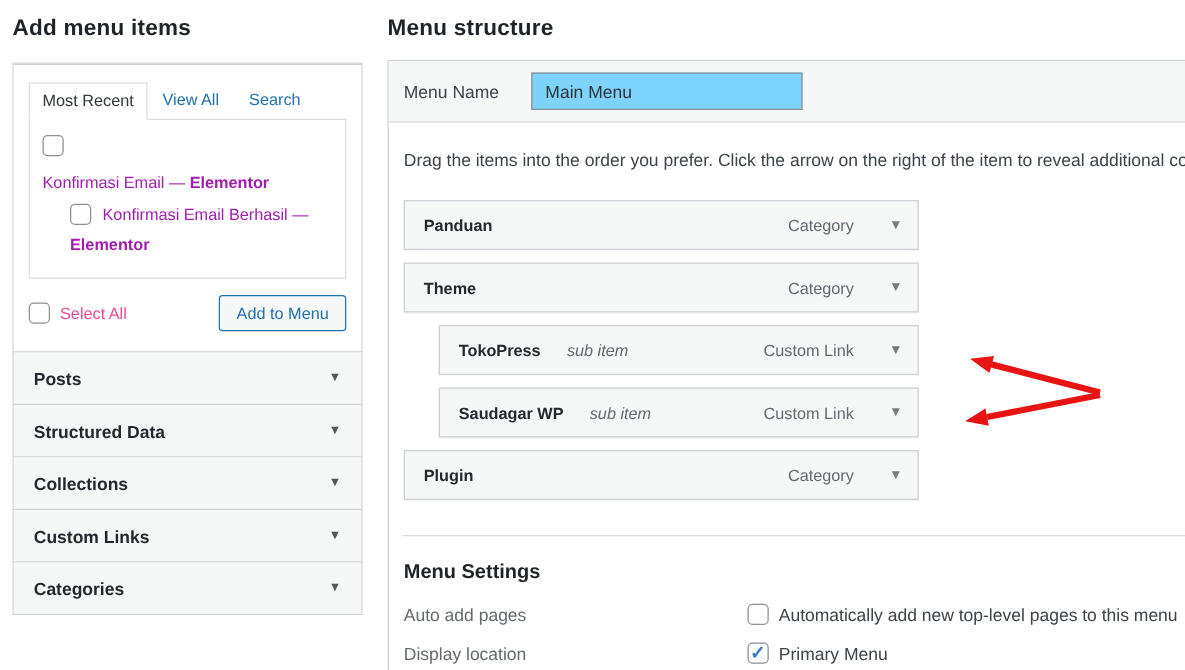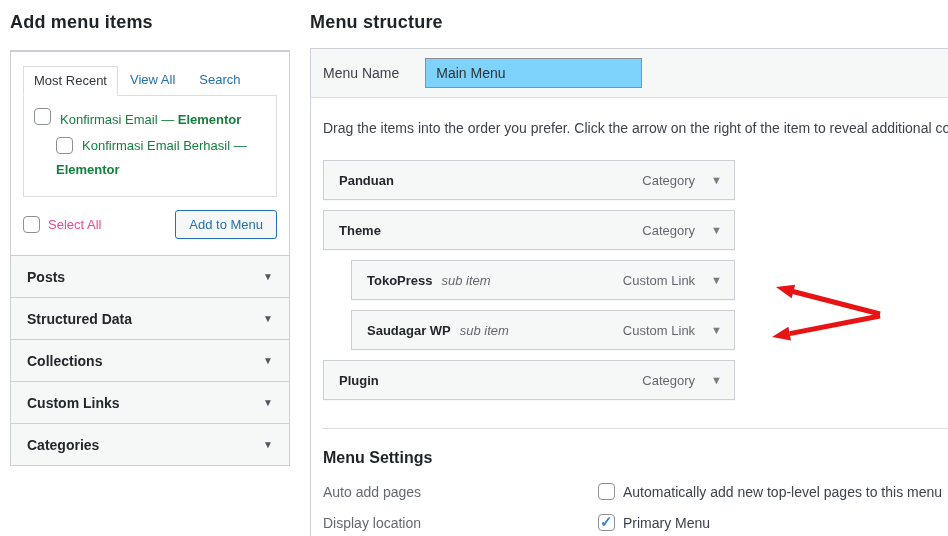--- a/index.html
+++ b/index.html
@@ -25,21 +25,21 @@
   .tab { font-size:13px; padding:6px 10px 7px; }
   .tab.active { border:1px solid #dcdcde; border-bottom:1px solid #fff; background:#fff;
                 color:#32373c; margin-bottom:-1px; }
   .tab.link { color:#2271b1; cursor:pointer; padding:6px 12px 7px; }
   .tabbox { border:1px solid #dcdcde; background:#fff; padding:12px 10px 14px; min-height:96px; }
 
   .chk { display:inline-block; width:17px; height:17px; border:1px solid #8c8f94;
          border-radius:4px; background:#fff; vertical-align:-4px; flex:none; position:relative; }
   .chk.checked::after { content:"✓"; position:absolute; left:1px; top:-2px;
          font-size:15px; font-weight:700; color:#3582c4; }
-  .pick { font-size:13px; color:#15803d; line-height:24px; }
+  .pick { font-size:13px; color:#a21caf; line-height:24px;flex-direction:column; }
   .pick .b { font-weight:700; }
   .pick-row1 { display:flex; gap:9px; align-items:flex-start; }
   .pick-row2 { padding-left:22px; margin-top:2px; }
   .pick-row2 .chk { margin-right:9px; }
 
   .pages-foot { display:flex; align-items:center; justify-content:space-between; margin-top:13px; }
   .selall { display:flex; align-items:center; gap:8px; font-size:13px; color:#ec4899; }
   .btn-secondary { font-family:inherit; font-size:13px; color:#2271b1; background:#f6f7f7;
        border:1px solid #2271b1; border-radius:3px; padding:6px 13px; cursor:pointer; }
 
@@ -50,21 +50,21 @@
   .name-row { height:49px; background:#f6f7f7; border-bottom:1px solid #dcdcde;
               display:flex; align-items:center; padding:0 12px; gap:26px; }
   .name-row .lbl { font-size:14px; color:#3c434a; }
   .name-input { width:217px; height:30px; border:1px solid #8c8f94; border-radius:0;
                 font-family:inherit; font-size:14px; color:#2c3338; padding:0 10px; background:#7dd3fc; }
   .drag-hint { padding:22px 12px 0; font-size:14px; color:#3c434a; white-space:nowrap; overflow:hidden; }
 
   .menu-list { margin:24px 0 0 12px; width:412px; }
   .menu-bar { height:40px; background:#f6f7f7; border:1px solid #ccd0d4;
               display:flex; align-items:center; padding:0 12px 0 15px; margin-bottom:10px;
-              cursor:move; box-shadow:0 1px 0 rgba(0,0,0,.03); }
+              cursor:move; box-shadow:0 1px 0 rgba(0,0,0,.03);gap:12px; }
   .menu-bar.sub { margin-left:28px;justify-content:space-between; }
   .menu-bar .title { font-size:13px; font-weight:700; color:#23282d; }
   .menu-bar .badge { font-size:13px; font-style:italic; color:#646970; margin-left:9px; }
   .menu-bar .spacer { flex:1; }
   .menu-bar .type { font-size:13px; color:#646970; }
   .menu-bar .dd { font-size:11px; color:#787c82; margin-left:16px; cursor:pointer; }
 
   .menu-settings { margin-left:11px; margin-top:28px; border-top:1px solid #dcdcde;
                    padding:20px 12px 0 1px; }
   .menu-settings h2 { font-size:16px; font-weight:700; color:#1d2327; margin-bottom:16px; }

